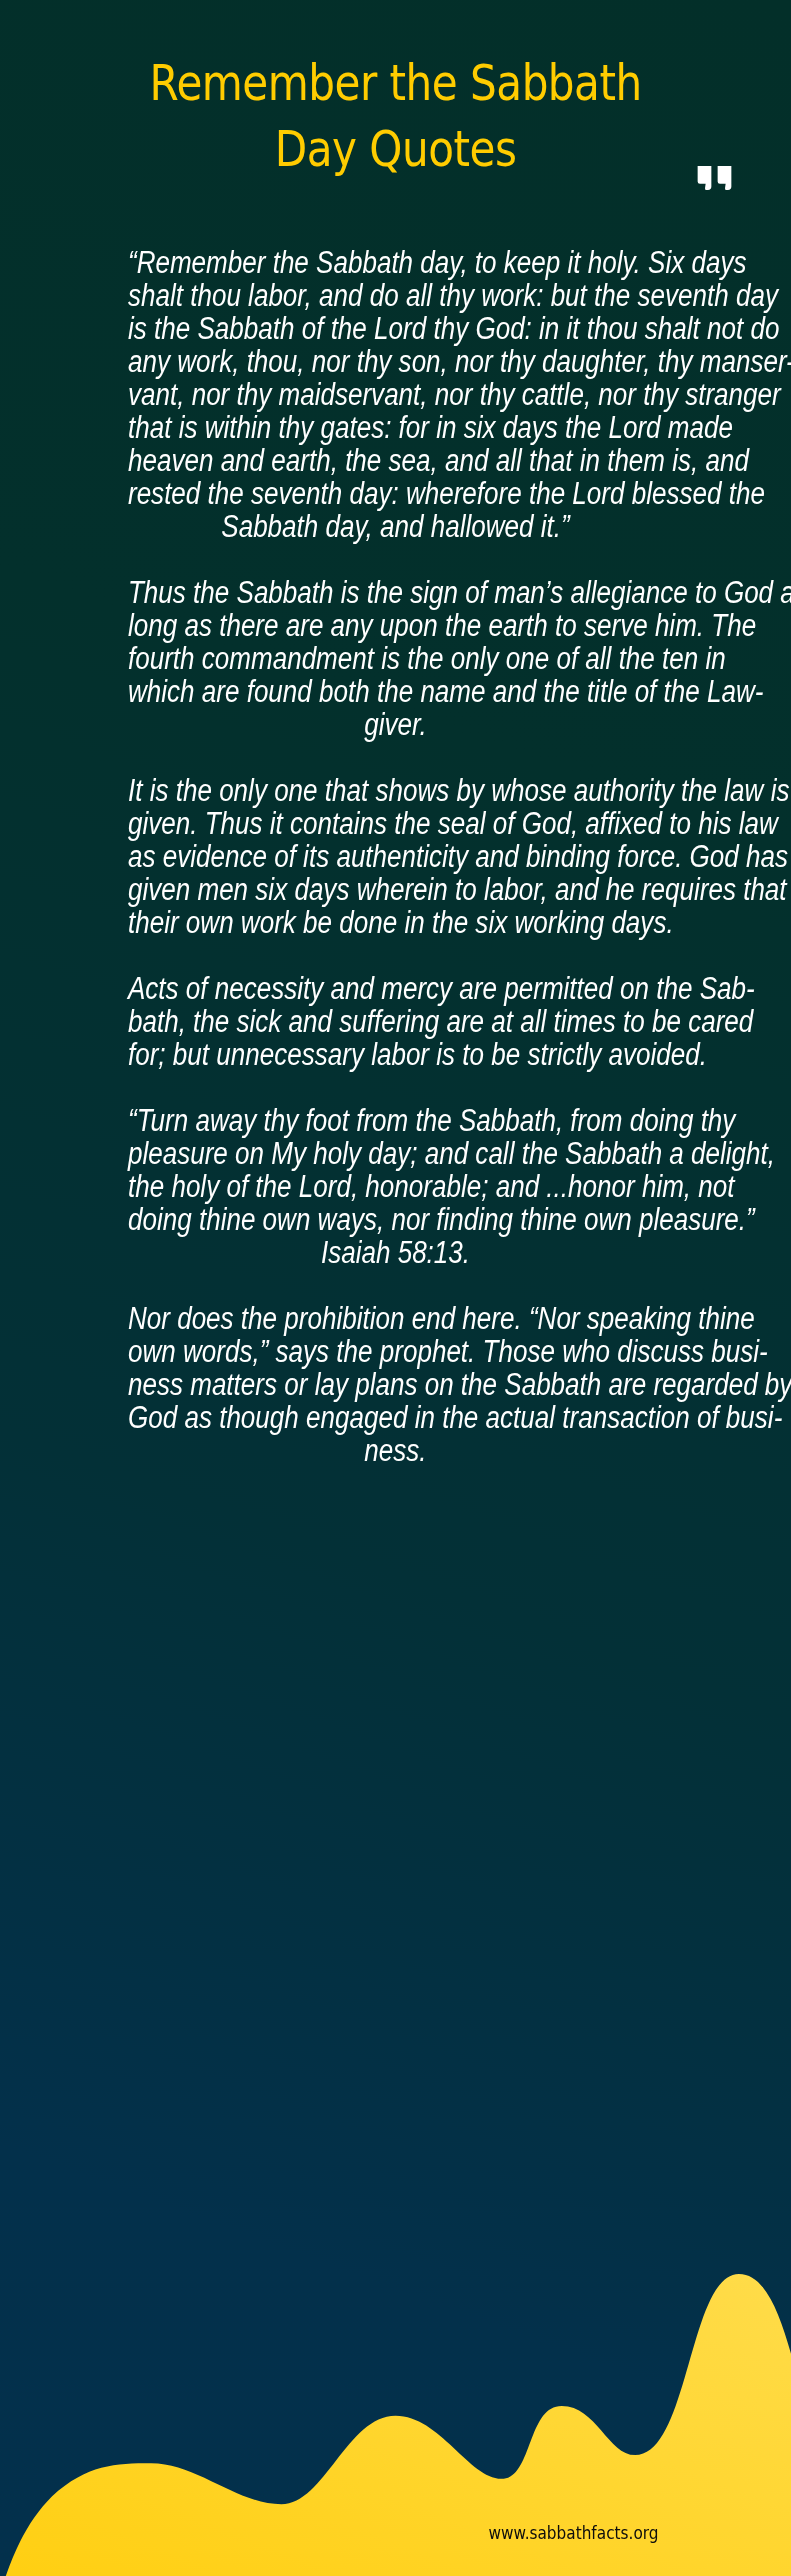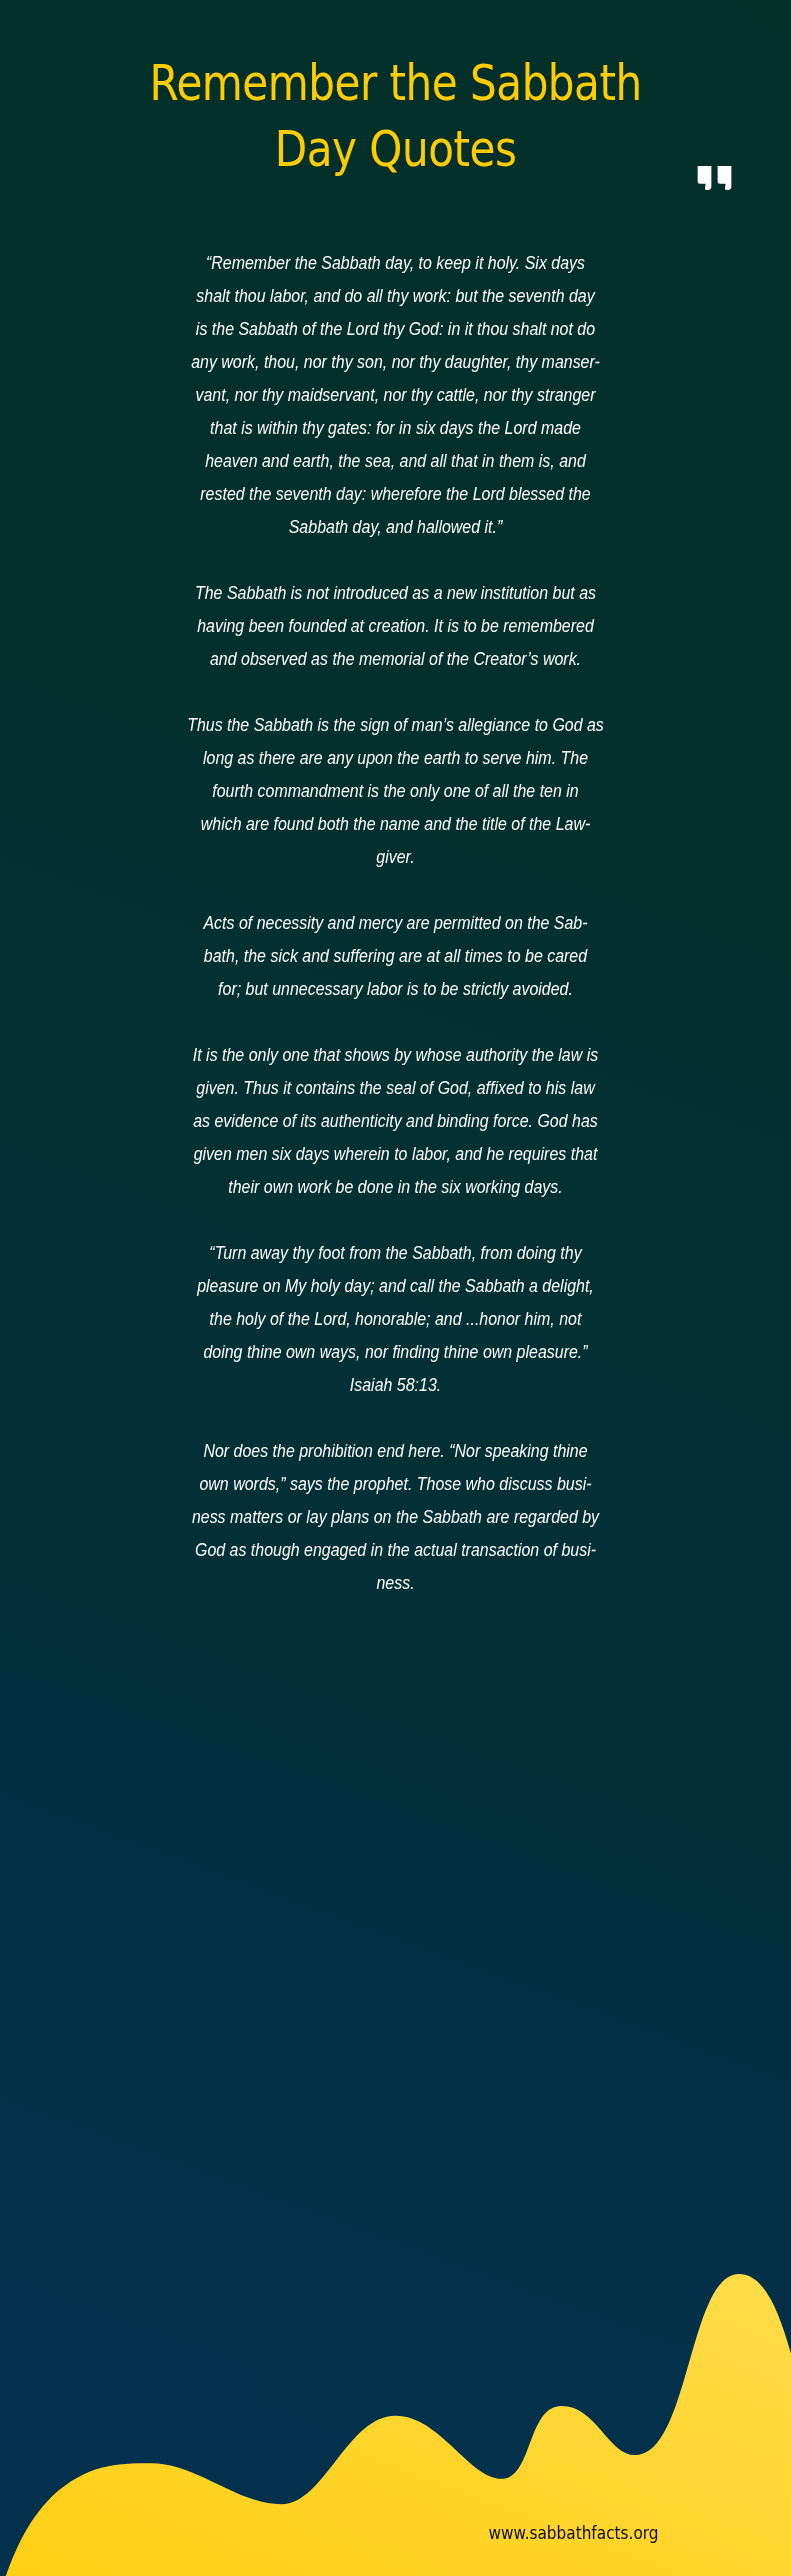--- a/index.html
+++ b/index.html
@@ -34,21 +34,21 @@
   }
   .content {
     position: absolute;
     left: 77px;
     width: 637px;
     top: 246px;
     color: #ffffff;
     text-align: center;
     font-family: "Liberation Sans", sans-serif;
     font-style: italic;
-    font-size: 19px;
+    font-size: 31px;
     line-height: 33px;
   }
   .para { margin: 0 0 33px 0; }
   .line {
     display: block;
     white-space: nowrap;
     transform: scaleX(0.84);
     transform-origin: center;
   }
   .author {
@@ -93,42 +93,37 @@
     <span class="line">shalt thou labor, and do all thy work: but the seventh day</span>
     <span class="line">is the Sabbath of the Lord thy God: in it thou shalt not do</span>
     <span class="line">any work, thou, nor thy son, nor thy daughter, thy manser-</span>
     <span class="line">vant, nor thy maidservant, nor thy cattle, nor thy stranger</span>
     <span class="line">that is within thy gates: for in six days the Lord made</span>
     <span class="line">heaven and earth, the sea, and all that in them is, and</span>
     <span class="line">rested the seventh day: wherefore the Lord blessed the</span>
     <span class="line">Sabbath day, and hallowed it.”</span>
   </p>
   <p class="para">
-    <span class="line">The Sabbath is not introduced as a new institution but as</span>
-    <span class="line">having been founded at creation. It is to be remembered</span>
-    <span class="line">and observed as the memorial of the Creator’s work.</span>
-  </p>
-  <p class="para">
     <span class="line">Thus the Sabbath is the sign of man’s allegiance to God as</span>
     <span class="line">long as there are any upon the earth to serve him. The</span>
     <span class="line">fourth commandment is the only one of all the ten in</span>
     <span class="line">which are found both the name and the title of the Law-</span>
     <span class="line">giver.</span>
   </p>
   <p class="para">
-    <span class="line">Acts of necessity and mercy are permitted on the Sab-</span>
-    <span class="line">bath, the sick and suffering are at all times to be cared</span>
-    <span class="line">for; but unnecessary labor is to be strictly avoided.</span>
-  </p>
-  <p class="para">
     <span class="line">It is the only one that shows by whose authority the law is</span>
     <span class="line">given. Thus it contains the seal of God, affixed to his law</span>
     <span class="line">as evidence of its authenticity and binding force. God has</span>
     <span class="line">given men six days wherein to labor, and he requires that</span>
     <span class="line">their own work be done in the six working days.</span>
+  </p>
+  <p class="para">
+    <span class="line">Acts of necessity and mercy are permitted on the Sab-</span>
+    <span class="line">bath, the sick and suffering are at all times to be cared</span>
+    <span class="line">for; but unnecessary labor is to be strictly avoided.</span>
   </p>
   <p class="para">
     <span class="line">“Turn away thy foot from the Sabbath, from doing thy</span>
     <span class="line">pleasure on My holy day; and call the Sabbath a delight,</span>
     <span class="line">the holy of the Lord, honorable; and ...honor him, not</span>
     <span class="line">doing thine own ways, nor finding thine own pleasure.”</span>
     <span class="line">Isaiah 58:13.</span>
   </p>
   <p class="para">
     <span class="line">Nor does the prohibition end here. “Nor speaking thine</span>

